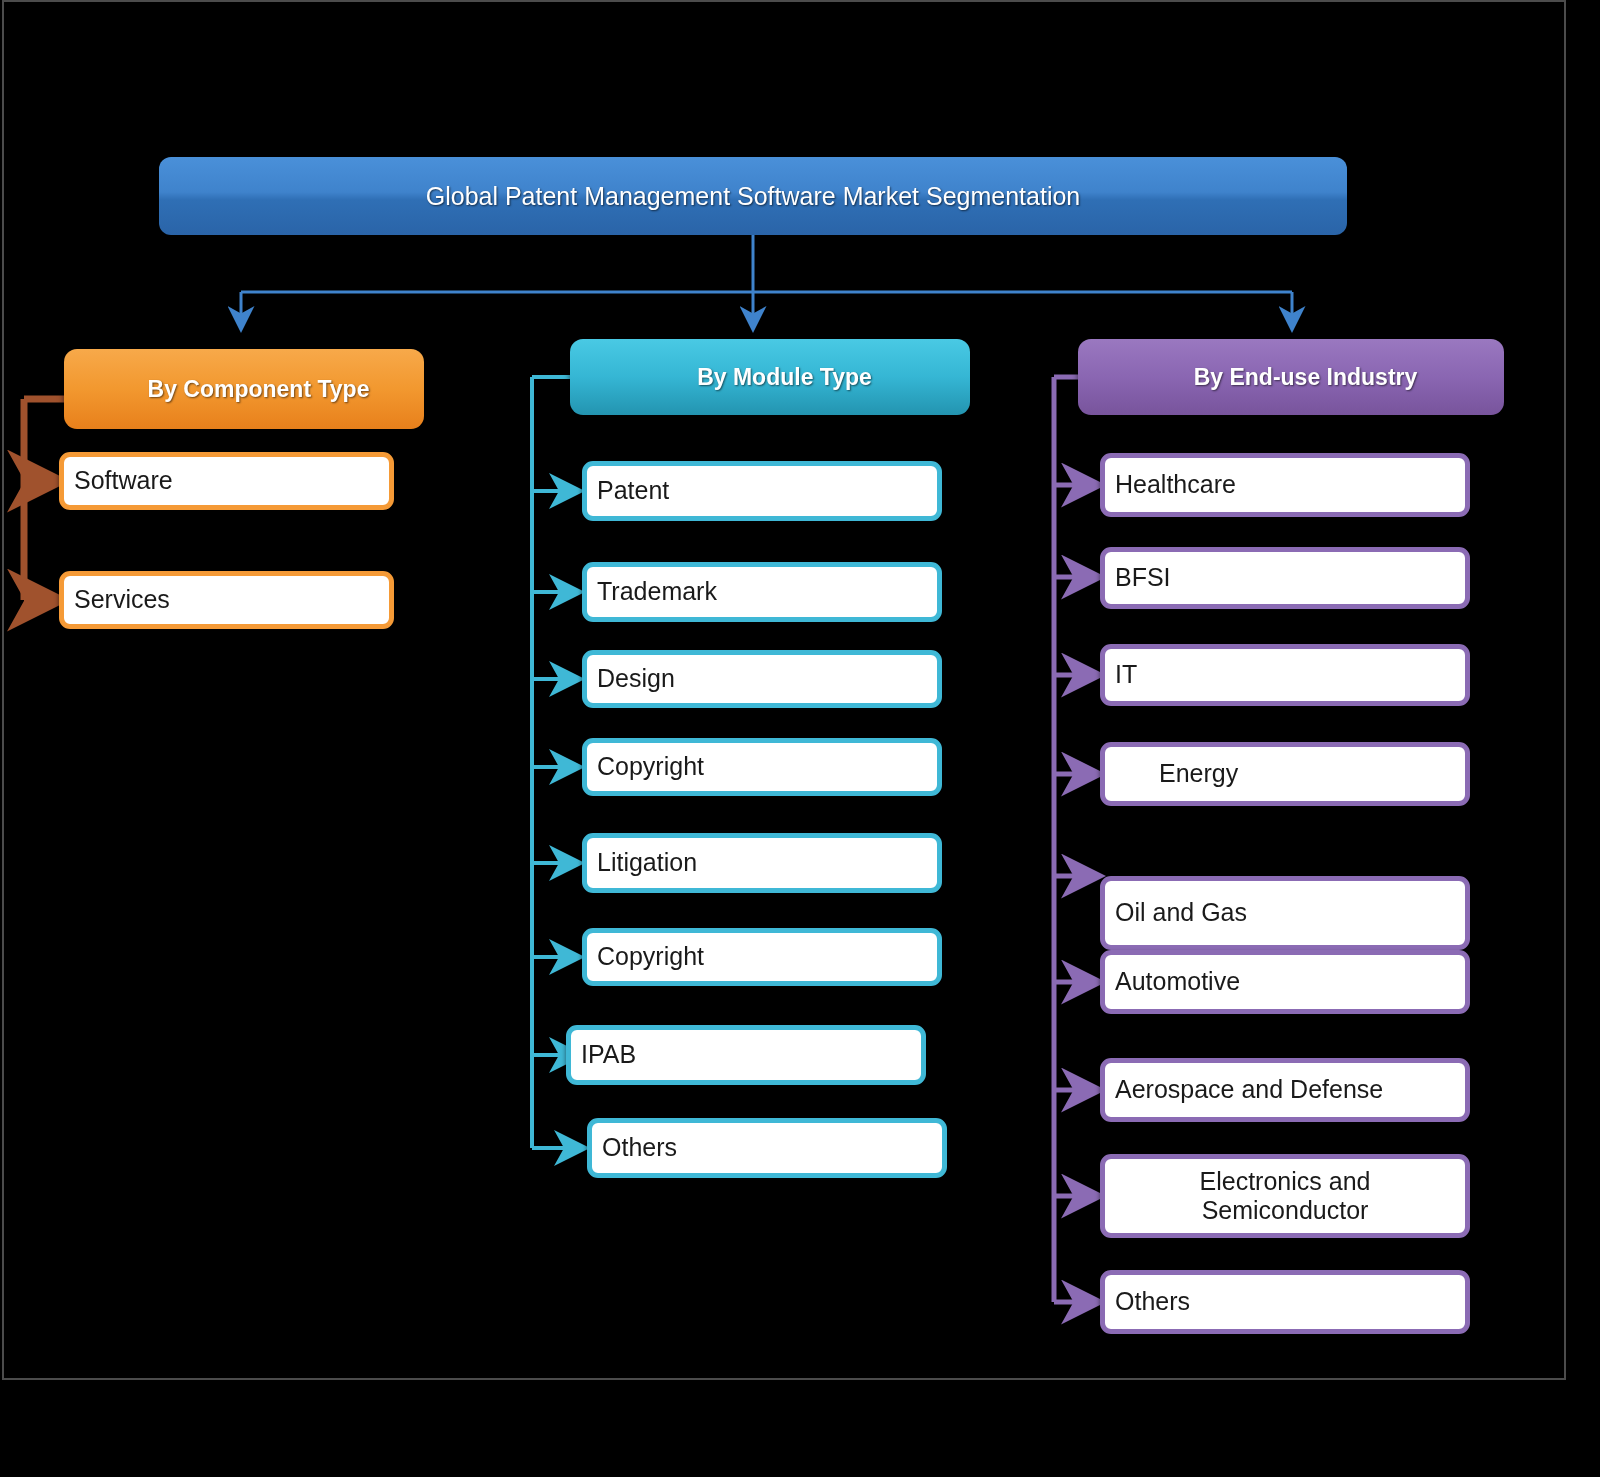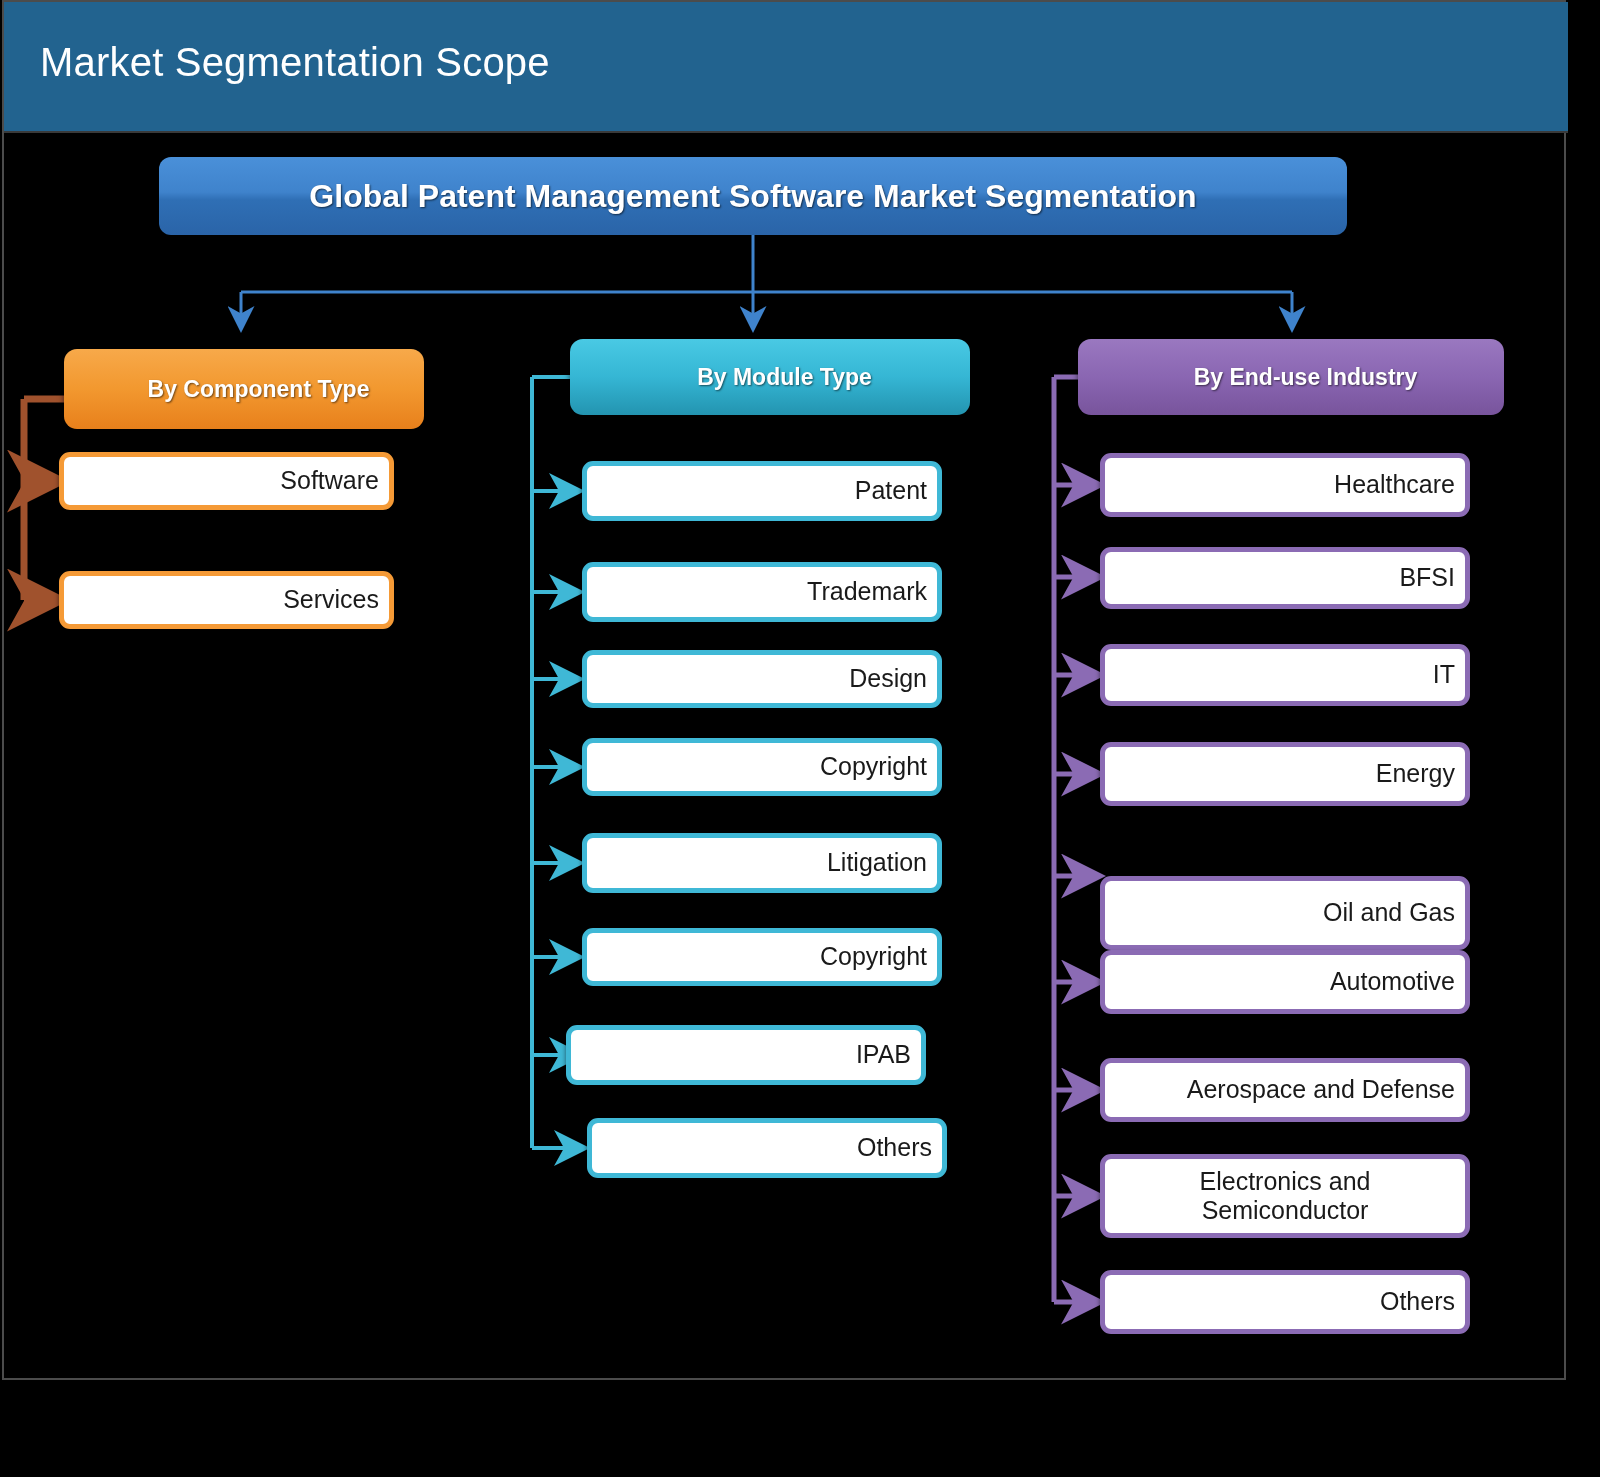--- a/index.html
+++ b/index.html
@@ -57,22 +57,22 @@
     width: 1188px;
     height: 78px;
     border-radius: 12px;
     background: linear-gradient(to bottom, #4a90d9 0%, #3f83cc 45%, #2f6fb5 55%, #2a64a8 100%);
     box-shadow: 0 3px 5px rgba(0,0,0,0.55);
     display: flex;
     align-items: center;
     justify-content: center;
   }
   #root-box .label {
-    font-size: 32px;
-    font-weight: bold;
+    font-size: 25px;
+    font-weight: normal;
     color: #ffffff;
     text-shadow: 1px 1px 2px rgba(0,0,0,0.6);
     white-space: nowrap;
   }
   
   #connectors {
     position: absolute;
     left: 0;
     top: 0;
     width: 1564px;
@@ -108,44 +108,41 @@
   }
   .col-header.purple {
     background: linear-gradient(to bottom, #9a78c0 0%, #8a66b2 50%, #78549c 100%);
   }
   .leaf {
     position: absolute;
     background: #ffffff;
     border-radius: 11px;
     display: flex;
     align-items: center;
-    justify-content: flex-end;
+    justify-content: flex-start;
     text-align: center;
     box-sizing: border-box;
     box-shadow: 0 3px 5px rgba(0,0,0,0.55);
   }
   .leaf .label {
     font-size: 25px;
     color: #1a1a1a;
     line-height: 1.18;
     padding: 0 10px;
   }
   .leaf.orange  { border: 5px solid #f59a36; }
   .leaf.cyan    { border: 5px solid #3fb8d6; }
   .leaf.purple  { border: 5px solid #8b6bb4; }
 </style>
 </head>
 <body>
 
 <div id="canvas">
   <div id="frame">
 
-    <div id="header-bar">
-      <div id="header-title">Market Segmentation Scope</div>
-    </div>
 
     <div id="root-box">
       <span class="label">Global Patent Management Software Market Segmentation</span>
     </div>
 
     <svg id="connectors" viewBox="0 0 1564 1380">
       <defs>
         <marker id="ar-blue" markerWidth="9" markerHeight="9" refX="7" refY="4.5" orient="auto">
           <path d="M0,0 L9,4.5 L0,9 L2.5,4.5 Z" fill="#3f83cc"></path>
         </marker>

